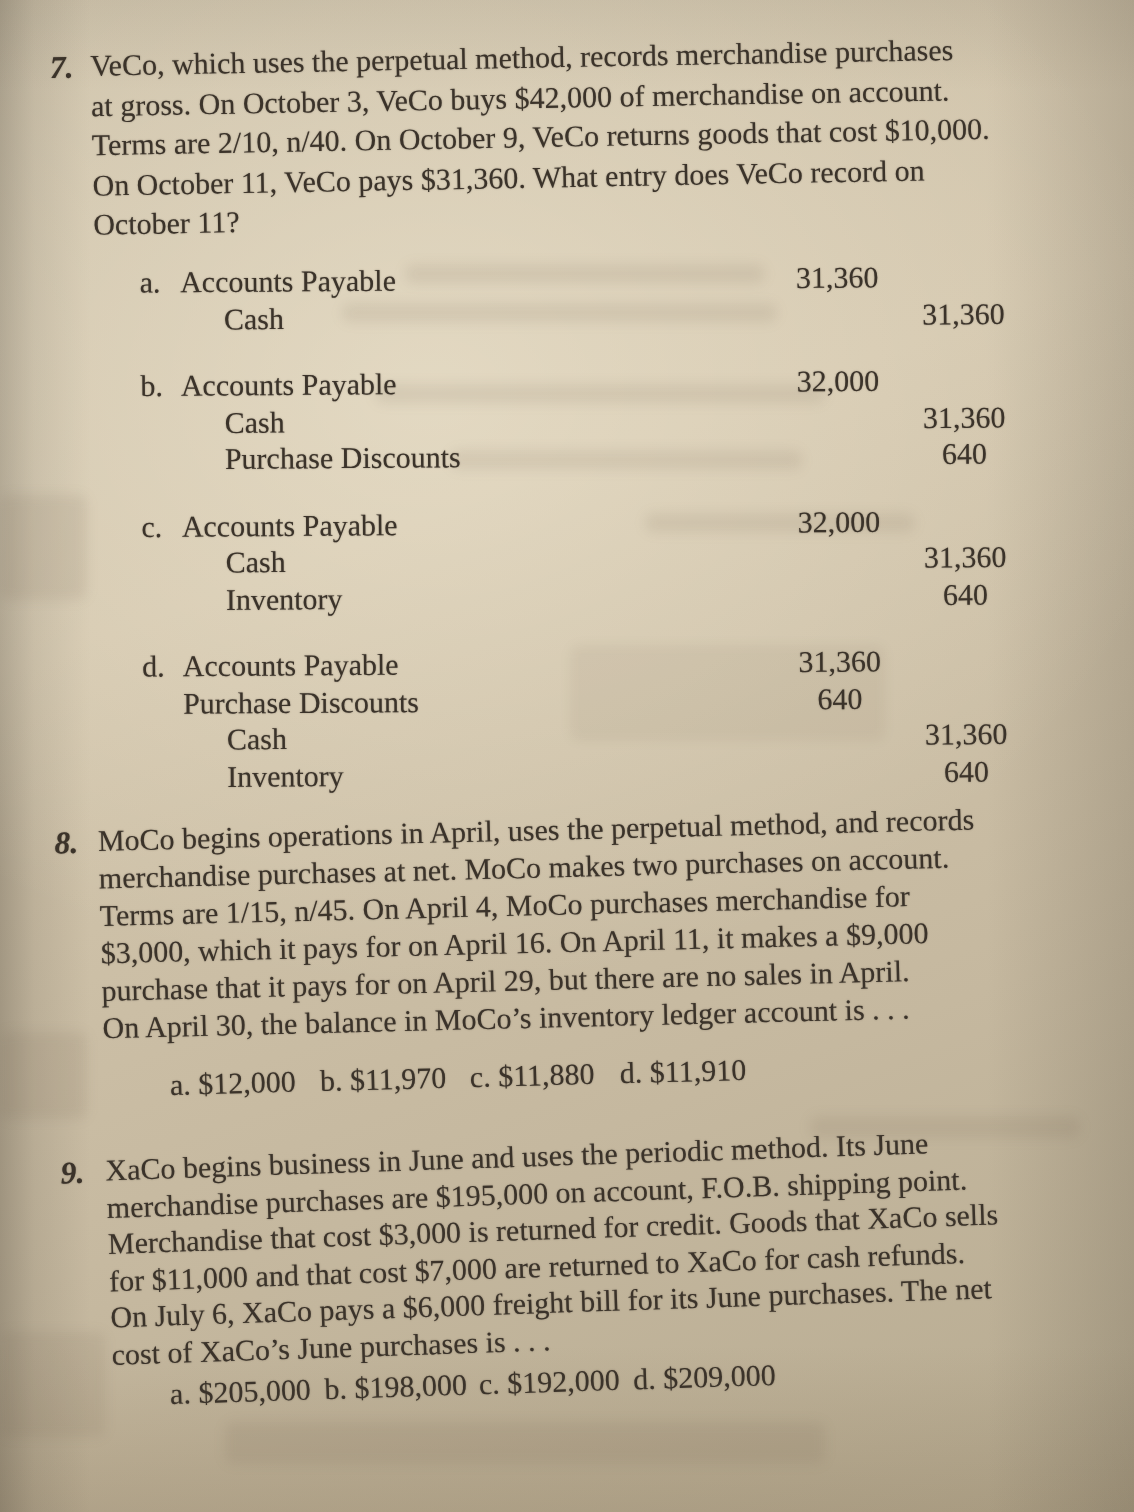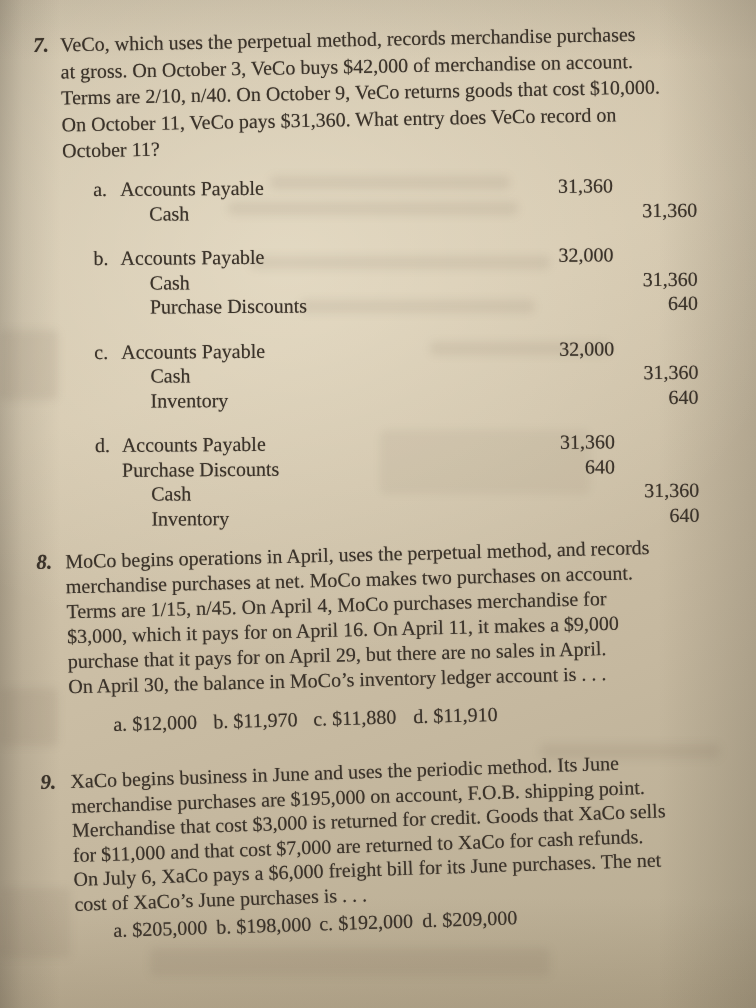--- a/index.html
+++ b/index.html
@@ -23,21 +23,21 @@
   .line{white-space:nowrap;}
   #q7{left:33px;top:32px;width:690px;line-height:26.5px;transform:rotate(-1.05deg);transform-origin:0 0;}
   #q7 .ptext{margin-left:27px;}
   #q7-entries{position:absolute;left:93px;top:177px;width:604px;font-size:20px;transform:rotate(-0.4deg);transform-origin:0 0;}
   .egroup{position:relative;margin-bottom:20px;}
   .erow{position:relative;height:24.5px;line-height:24.5px;}
   .elabel{position:absolute;left:0;top:0;}
   .acct{display:inline-block;}
   .i0{padding-left:27px;text-align:right;}
   .i1{padding-left:56px;}
-  .amt{position:absolute;top:0;width:110px;text-align:right;}
+  .amt{position:absolute;top:0;width:110px;text-align:center;}
   .debit{right:84px;}
   .credit{right:0;}
   #q8{left:36px;top:550px;width:700px;line-height:25px;transform:rotate(-1.4deg);transform-origin:0 0;}
   #q8 .ptext{margin-left:29px;}
   #q9{left:40px;top:770px;width:700px;line-height:24.5px;transform:rotate(-1.9deg);transform-origin:0 0;}
   #q9 .ptext{margin-left:30px;}
   .choices{position:absolute;display:flex;font-size:20px;line-height:24px;}
   #q8-choices{left:113px;top:712px;transform:rotate(-1.5deg);transform-origin:0 0;}
   #q8-choices .choice{width:100px;}
   #q9-choices{left:113px;top:918px;transform:rotate(-1.8deg);transform-origin:0 0;}

